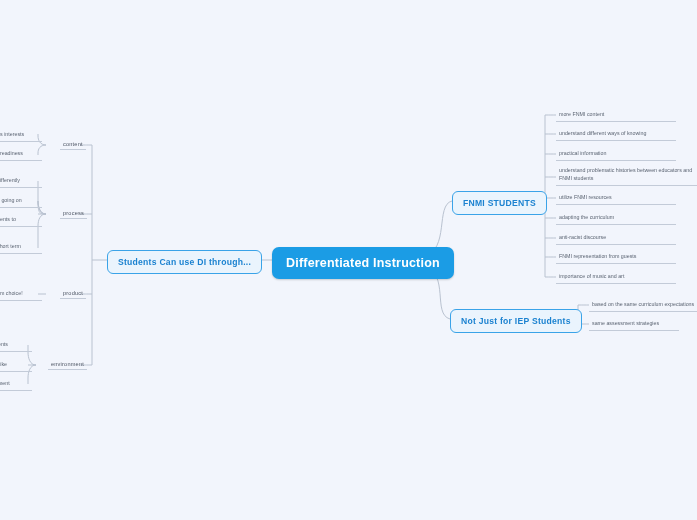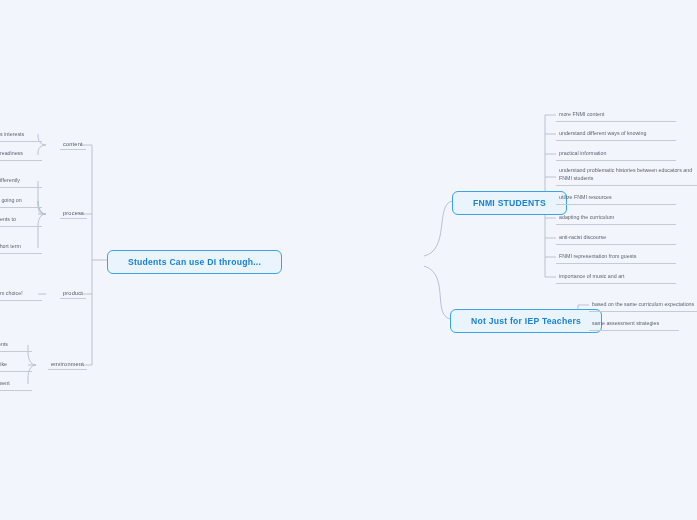--- a/index.html
+++ b/index.html
@@ -50,21 +50,21 @@
 
   
   .branch-node {
     background: #eaf4fd;
     color: #1b82d0;
     border: 1.6px solid #3aa3e8;
     border-radius: 6px;
     font-size: 8.6px;
     font-weight: bold;
     letter-spacing: 0.25px;
-    padding: 6px 20px;
+    padding: 6px 10px;
   }
 
   
   .leaf-node {
     color: #5b6472;
     font-size: 5.3px;
     line-height: 1.45;
     padding: 2px 3px 2.5px 3px;
     border-bottom: 0.8px solid #c3cbd8;
     white-space: normal;
@@ -127,20 +127,23 @@
       <path d="M545,257 C550,257 552,257 556,257"></path>
       <path d="M545,277 C550,277 552,277 556,277"></path>
 
       <path d="M567,319 L578,319"></path>
       <path d="M578,305 L578,324"></path>
       <path d="M578,305 C583,305 585,305 589,305"></path>
       <path d="M578,324 C583,324 585,324 589,324"></path>
     </g>
   </svg>
 
+  <div class="node root-node" style="left:272px; top:247px;">
+    <span>Differentiated Instruction</span>
+  </div>
 
   <div class="node branch-node" style="left:107px; top:250px;">
     <span>Students Can use DI through...</span>
   </div>
 
   <div class="node mid-label" style="left:60px; top:139px;">
     <span>content</span>
   </div>
   <div class="node leaf-node" style="left:-4px; top:129px; width:46px;">
     <span>'s interests</span>
@@ -211,21 +214,21 @@
     <span>anti-racist discourse</span>
   </div>
   <div class="node leaf-node" style="left:556px; top:251px; width:120px;">
     <span>FNMI representation from guests</span>
   </div>
   <div class="node leaf-node" style="left:556px; top:271px; width:120px;">
     <span>importance of music and art</span>
   </div>
 
   <div class="node branch-node" style="left:450px; top:309px;">
-    <span>Not Just for IEP Teachers</span>
+    <span>Not Just for IEP Students</span>
   </div>
 
   <div class="node leaf-node" style="left:589px; top:299px; width:118px;">
     <span>based on the same curriculum expectations</span>
   </div>
   <div class="node leaf-node" style="left:589px; top:318px; width:90px;">
     <span>same assessment strategies</span>
   </div>
 
 </div>

